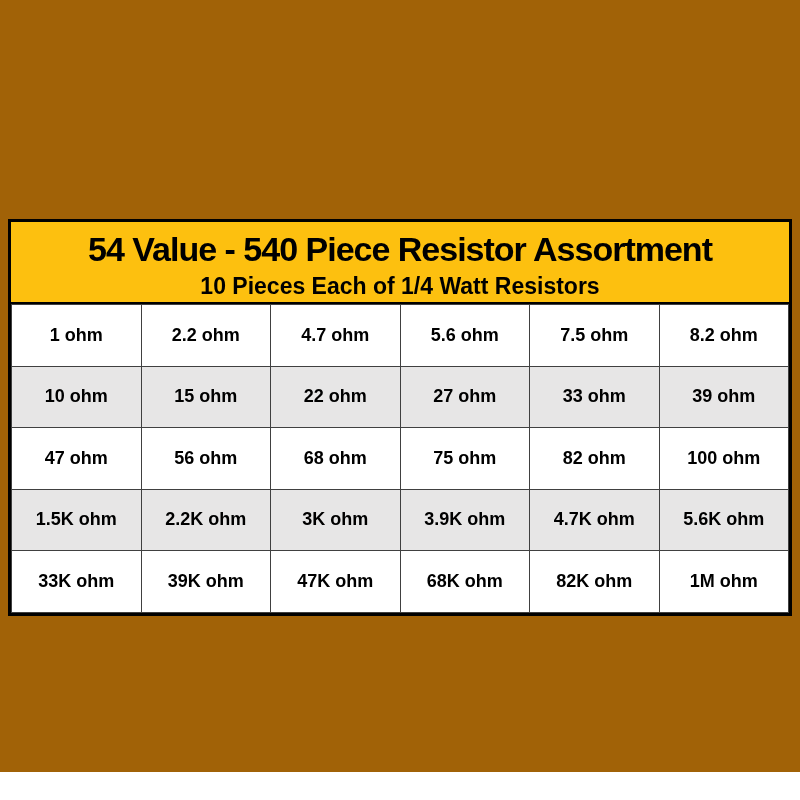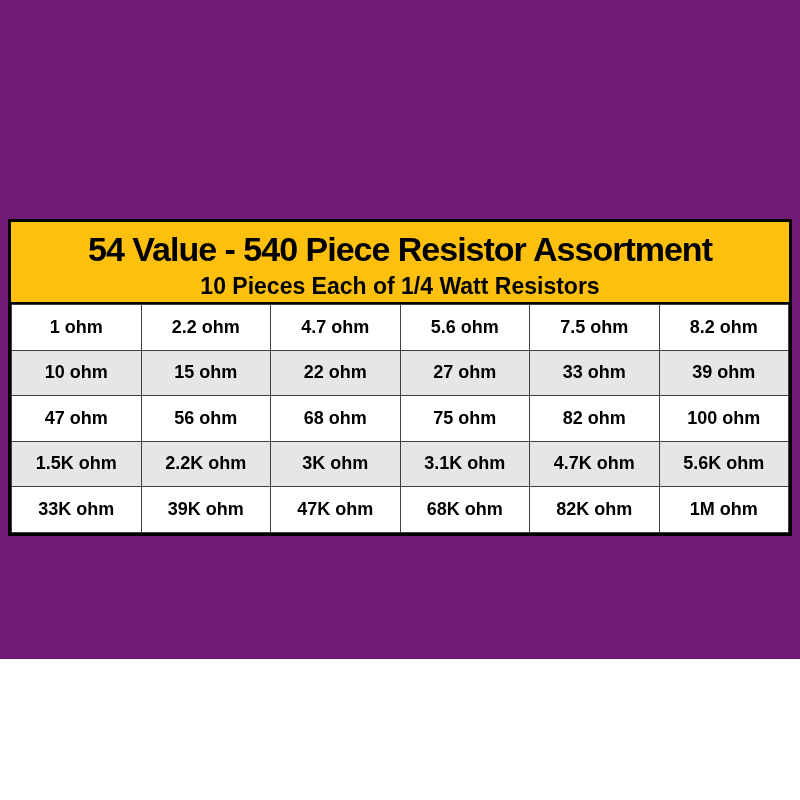--- a/index.html
+++ b/index.html
@@ -6,22 +6,22 @@
     margin: 0;
     padding: 0;
     width: 800px;
     height: 800px;
     background: #ffffff;
     font-family: "Liberation Sans", sans-serif;
   }
   .canvas {
     position: relative;
     width: 800px;
-    height: 659px;
-    background: #701a75;
+    height: 772px;
+    background: #a16207;
     overflow: hidden;
   }
   .assortment-table {
     position: absolute;
     left: 8px;
     top: 219px;
     width: 778px;
     border: 3px solid var(--border-black, #000000);
     box-sizing: content-box;
     background: #ffffff;
@@ -55,21 +55,21 @@
     table-layout: fixed;
   }
   table.grid td {
     border: 1.5px solid var(--grid-line, #404040);
     text-align: center;
     vertical-align: middle;
     font-weight: bold;
     font-size: 18px;
     color: var(--text, #000000);
     height: 28.5px;
-    padding: 8px;
+    padding: 16px;
     background: #ffffff;
     white-space: nowrap;
   }
   table.grid tr:nth-child(even) td {
     background: var(--band-gray, #E7E6E6);
   }
 </style>
 </head>
 <body>
 
@@ -104,21 +104,21 @@
           <td>56 ohm</td>
           <td>68 ohm</td>
           <td>75 ohm</td>
           <td>82 ohm</td>
           <td>100 ohm</td>
         </tr>
         <tr>
           <td>1.5K ohm</td>
           <td>2.2K ohm</td>
           <td>3K ohm</td>
-          <td>3.1K ohm</td>
+          <td>3.9K ohm</td>
           <td>4.7K ohm</td>
           <td>5.6K ohm</td>
         </tr>
         <tr>
           <td>33K ohm</td>
           <td>39K ohm</td>
           <td>47K ohm</td>
           <td>68K ohm</td>
           <td>82K ohm</td>
           <td>1M ohm</td>

